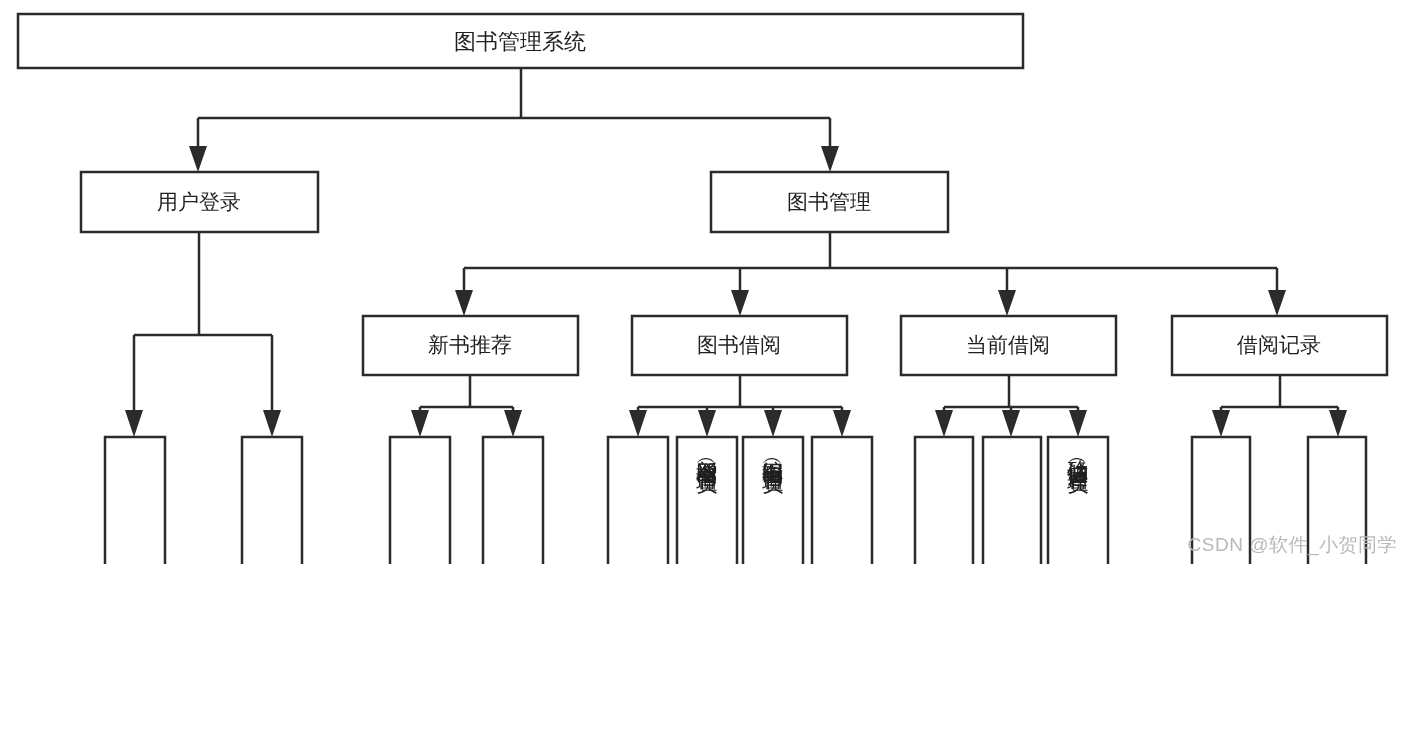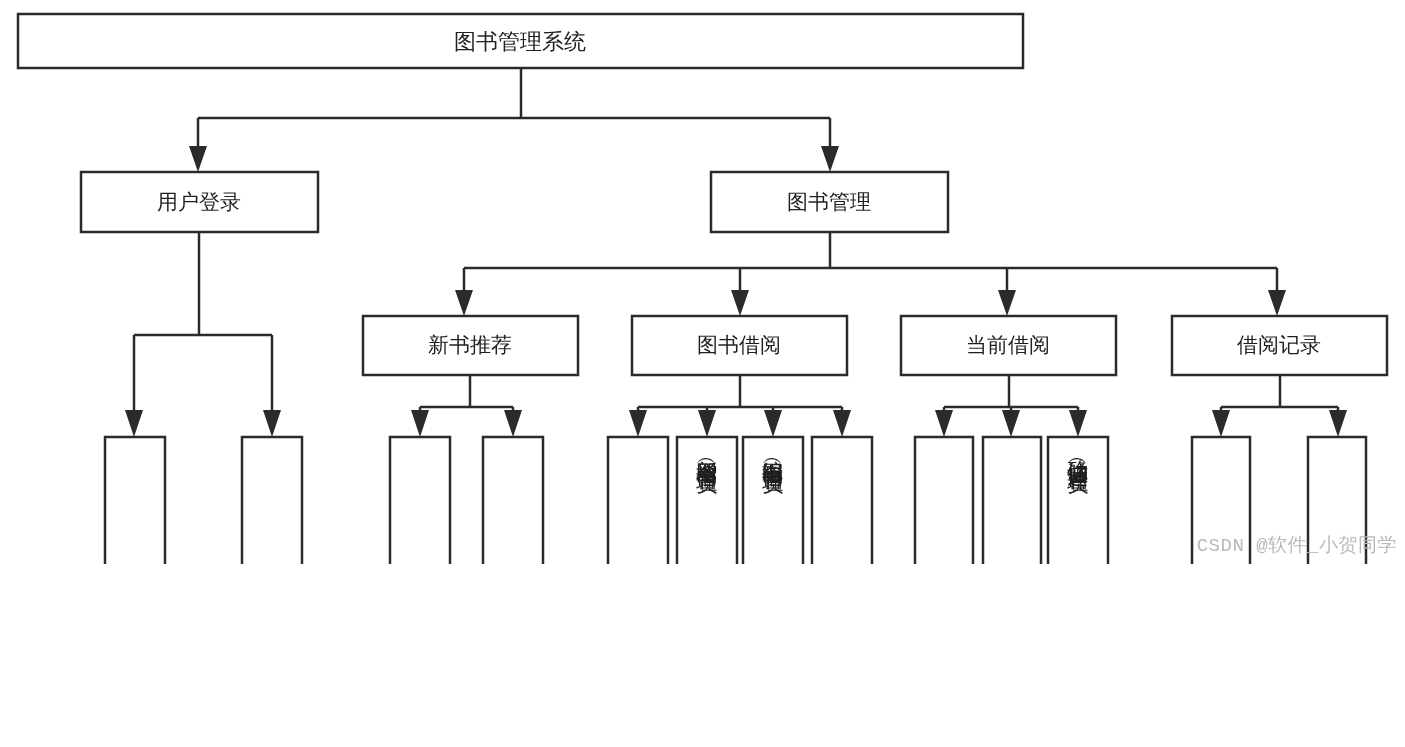--- a/index.html
+++ b/index.html
@@ -69,21 +69,21 @@
     font-size: 21px;
     line-height: 1.12;
     color: #1f1f1f;
     letter-spacing: 2px;
     white-space: nowrap;
   }
   .watermark {
     position: absolute;
     right: 8px;
     bottom: 6px;
-    font-family: Liberation Mono, monospace;
+    font-family: Liberation Sans, sans-serif;
     font-size: 19px;
     color: #b9b9b9;
     letter-spacing: 0.5px;
     white-space: nowrap;
     pointer-events: none;
   }
 </style>
 </head>
 <body>
 

